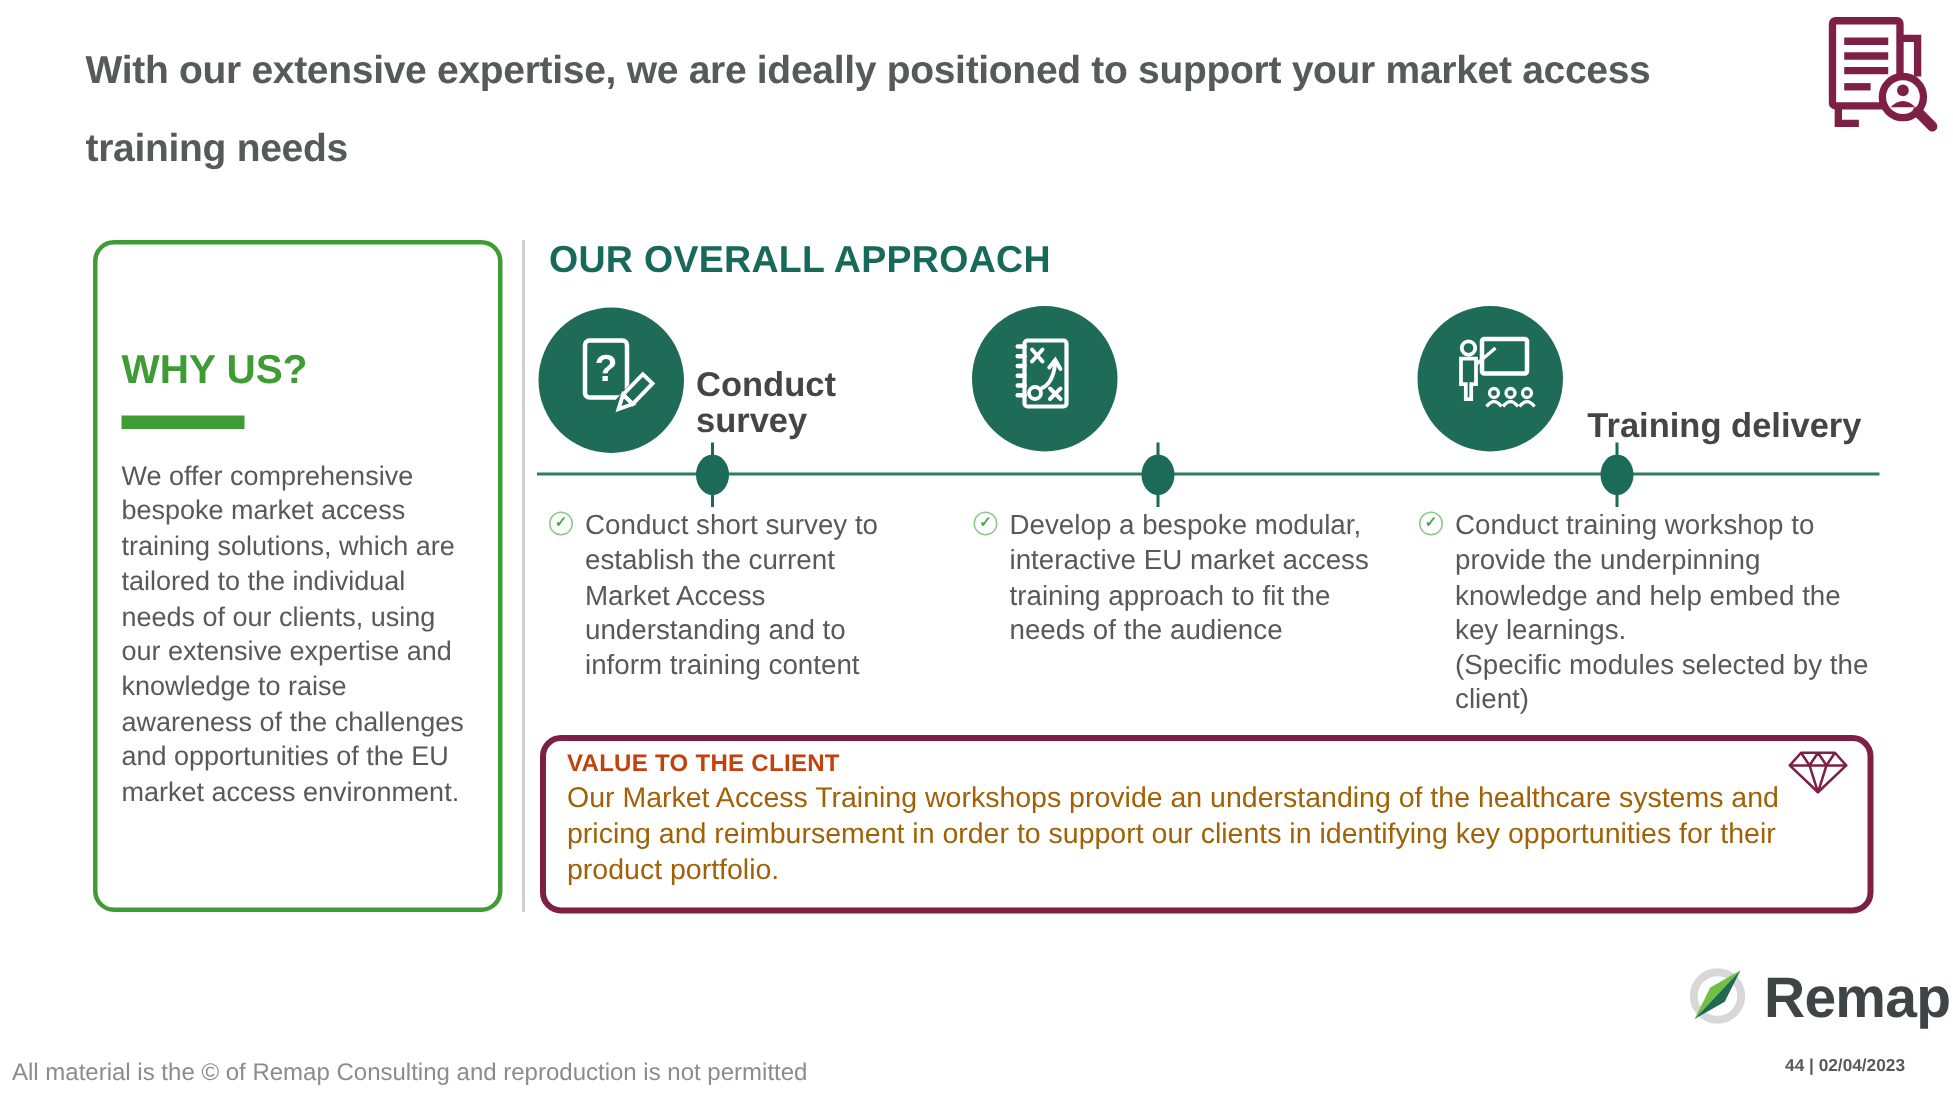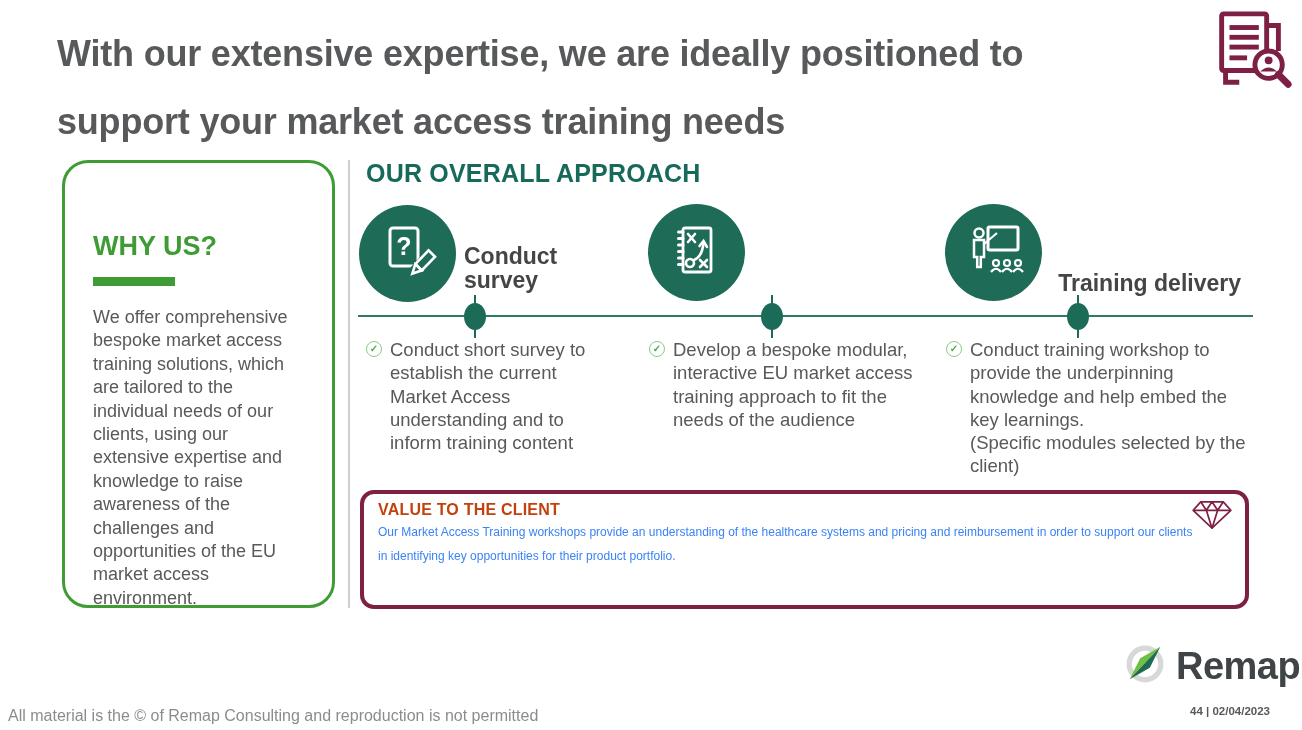--- a/index.html
+++ b/index.html
@@ -3,26 +3,26 @@
 <meta charset="utf-8">
 <style>
   html,body{margin:0;padding:0;background:#fff;}
   #slide{
     position:relative;width:1302px;height:730px;background:#ffffff;overflow:hidden;
     font-family:"Liberation Sans",sans-serif;color:#595959;
   }
   .abs{position:absolute;}
   .slide-title{
     left:57px;top:20px;width:1075px;
-    font-size:36px;line-height:68px;font-weight:bold;color:#58595b;letter-spacing:-0.2px;
+    font-size:26px;line-height:52px;font-weight:bold;color:#58595b;letter-spacing:-0.2px;
   }
   
   .whyus-card{
     left:62px;top:160px;width:273px;height:448px;box-sizing:border-box;
-    border:3.5px solid #3f9c35;border-radius:26px;padding:12px 28px;background:#fff;
+    border:3.5px solid #3f9c35;border-radius:14px;padding:12px 16px;background:#fff;
   }
   .whyus-heading{margin-top:56px;font-size:27px;font-weight:bold;color:#3f9c35;}
   .whyus-bar{width:82px;height:9px;background:#3f9c35;margin-top:15px;}
   .whyus-body{margin-top:20px;font-size:18px;line-height:23.4px;color:#595959;}
   .v-divider{left:348px;top:160px;width:2px;height:448px;background:#cfcfcf;}
   
   .approach-heading{left:366px;top:159px;font-size:25px;font-weight:bold;color:#17695a;letter-spacing:0.2px;}
   .step-circle{width:97px;height:97px;border-radius:50%;background:#1e6b57;display:flex;align-items:center;justify-content:center;}
   .c1{left:359px;top:205px;} .c2{left:648px;top:204px;} .c3{left:945px;top:204px;}
   .step-label{font-size:23px;line-height:24px;font-weight:bold;color:#454545;}
@@ -37,21 +37,21 @@
     flex:0 0 auto;width:14px;height:14px;margin-top:3px;border:1.4px solid #8cc98a;border-radius:50%;
     color:#4ba546;font-size:10px;line-height:14px;text-align:center;font-weight:bold;
   }
   .desc-text{font-size:18.5px;line-height:23.3px;color:#595959;white-space:pre-line;}
   
   .value-box{
     left:360px;top:490px;width:889px;height:119px;box-sizing:border-box;
     border:4px solid #7e1f44;border-radius:14px;background:#fff;padding:7px 14px;
   }
   .value-heading{font-size:16px;font-weight:bold;color:#c2410c;letter-spacing:0.2px;}
-  .value-body{margin-top:2px;width:822px;font-size:12px;line-height:23.8px;color:#3b82f6;}
+  .value-body{margin-top:2px;width:822px;font-size:19px;line-height:23.8px;color:#a16207;}
   .value-diamond{position:absolute;right:12px;top:5px;}
   
   .logo{left:1122px;top:641px;display:flex;align-items:center;gap:8px;}
   .logo-text{font-size:38px;font-weight:600;color:#3f4447;letter-spacing:-0.5px;}
   .footer-left{left:8px;top:707px;font-size:16px;color:#8c8c8c;}
   .footer-right{right:32px;top:705px;font-size:11.5px;color:#595959;font-weight:bold;}
 </style>
 </head>
 <body>
 

